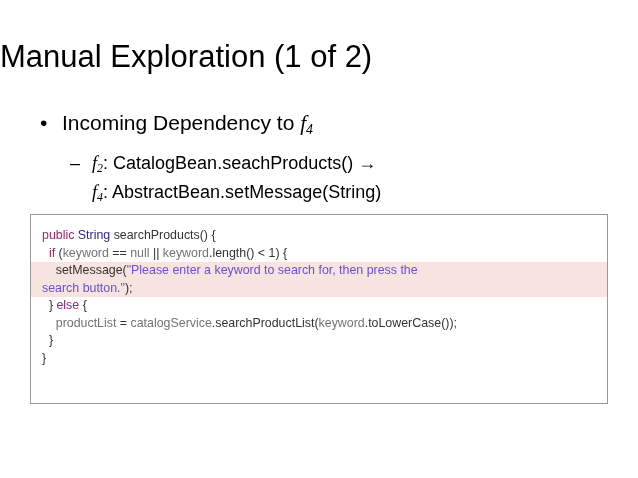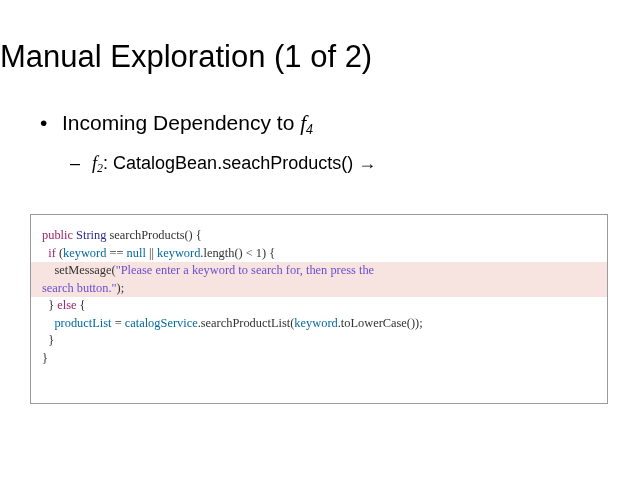--- a/index.html
+++ b/index.html
@@ -108,55 +108,58 @@
     overflow: hidden;
   }
   .code-inner {
     position: absolute;
     left: 0; top: 0;
     width: 576px;
     padding: 12px 0 0 0;
     box-sizing: border-box;
   }
   .code-line {
-    font-family: Liberation Serif, serif;
+    font-family: Liberation Sans, sans-serif;
     font-size: 12.4px;
     line-height: 17.5px;
     white-space: pre;
     padding-left: 11px;
     color: #333333;
   }
   .code-line.hl {
     background: #f7e3e0;
     padding-left: 11px;
   }
 
   .k-kw   { color: #a0246e; }   
   .k-type { color: #2b2b8f; }   
-  .k-id   { color: #0369a1; margin-top: 32px; }   
+  .k-id   { color: #737373; margin-top: 32px; }   
   .k-str  { color: #6a4fd0; }   
   .k-plain{ color: #333333; }
 </style>
 </head>
 <body>
 
 <div class="slide">
 
   <div class="slide-title">Manual Exploration (1 of 2)</div>
 
   <div class="body-list">
 
     <div class="bullet-l1">
       <span class="dot">•</span><span>Incoming Dependency to </span><span class="mvar">f</span><span class="msub">4</span>
     </div>
 
     <div class="bullet-l2" style="margin-top:6px;">
       <span class="dash">–</span><span class="mvar">f</span><span class="msub">2</span><span>: CatalogBean.seachProducts() </span><span class="arrow">→</span>
     </div>
 
+    <div class="bullet-l2 cont">
+      <span class="mvar">f</span><span class="msub">4</span><span>: AbstractBean.setMessage(String)</span>
+    </div>
 
   </div>
 
   <div class="code-box">
     <div class="code-inner" id="code-inner">
         <div class="code-line"><span class="k-kw">public</span><span class="k-plain"> </span><span class="k-type">String</span><span class="k-plain"> searchProducts() {</span></div>
         <div class="code-line"><span class="k-plain">  </span><span class="k-kw">if</span><span class="k-plain"> (</span><span class="k-id">keyword</span><span class="k-plain"> == </span><span class="k-id">null</span><span class="k-plain"> || </span><span class="k-id">keyword</span><span class="k-plain">.length() &lt; 1) {</span></div>
         <div class="code-line hl"><span class="k-plain">    setMessage(</span><span class="k-str">"Please enter a keyword to search for, then press the</span></div>
         <div class="code-line hl"><span class="k-str">search button."</span><span class="k-plain">);</span></div>
         <div class="code-line"><span class="k-plain">  } </span><span class="k-kw">else</span><span class="k-plain"> {</span></div>

